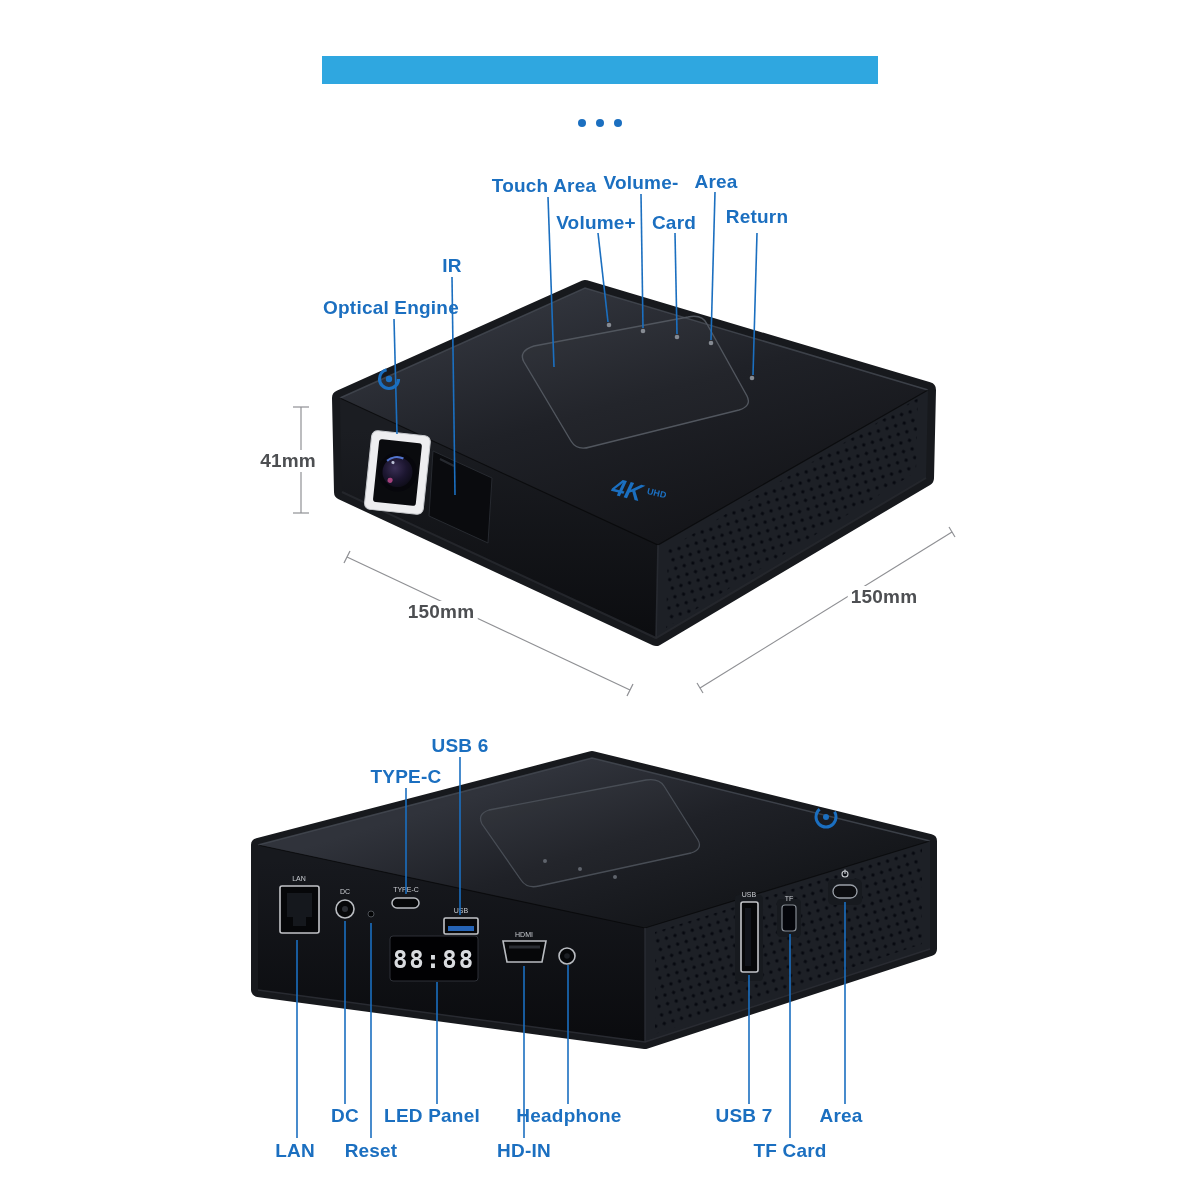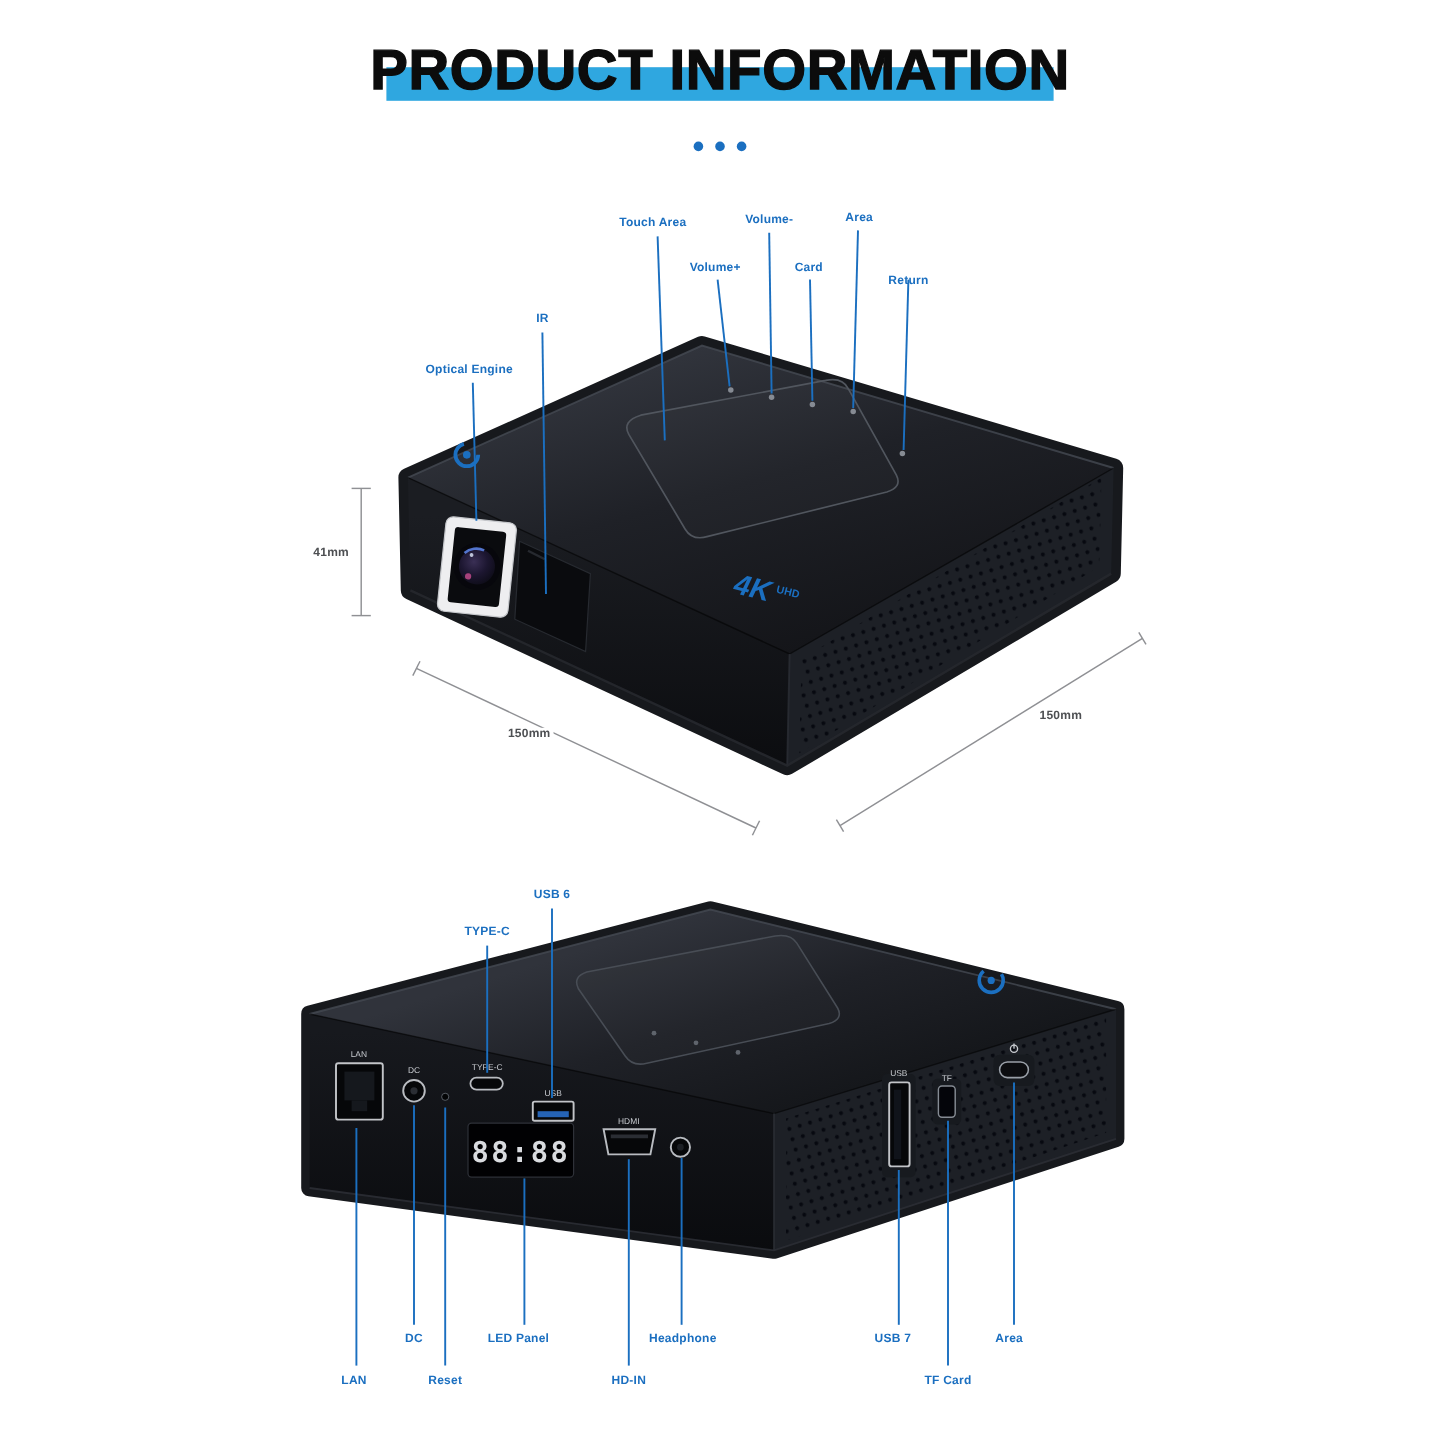--- a/index.html
+++ b/index.html
@@ -8,52 +8,51 @@
 
   .art{position:absolute;left:0;top:0;z-index:1}
   .labels{position:absolute;left:0;top:0;width:1200px;height:1200px;z-index:2;pointer-events:none}
 
   .title-wrap{position:absolute;top:30px;left:0;width:100%;text-align:center;z-index:2}
   .title-bar{position:absolute;top:26px;left:50%;transform:translateX(-50%);width:556px;height:28px;background:#2fa7e0;z-index:0}
   .page-title{position:relative;z-index:1;margin:0;display:inline-block;font-size:47px;font-weight:700;letter-spacing:.5px;color:#0c0c0c;-webkit-text-stroke:1.1px #0c0c0c}
   .dots{position:absolute;top:113px;left:0;width:100%;text-align:center;z-index:2}
   .dot{display:inline-block;width:8px;height:8px;border-radius:50%;background:#1b6fc0;margin:0 5px}
 
-  .lbl{position:absolute;transform:translate(-50%,-50%);font-weight:700;font-size:10px;color:#1b6fc0;white-space:nowrap;letter-spacing:.2px}
+  .lbl{position:absolute;transform:translate(-50%,-50%);font-weight:700;font-size:19px;color:#1b6fc0;white-space:nowrap;letter-spacing:.2px}
   .dim{color:#4d4f52;background:#fff;padding:0 3px}
 
   [data-name="label-touch-area"]{left:544px;top:186px}
   [data-name="label-volume-minus"]{left:641px;top:183px}
   [data-name="label-home"]{left:716px;top:182px}
   [data-name="label-volume-plus"]{left:596px;top:223px}
   [data-name="label-menu"]{left:674px;top:223px}
-  [data-name="label-return"]{left:757px;top:234px}
+  [data-name="label-return"]{left:757px;top:217px}
   [data-name="label-ir"]{left:452px;top:266px}
   [data-name="label-optical-engine"]{left:391px;top:308px}
-  [data-name="dim-height"]{left:276px;top:461px}
+  [data-name="dim-height"]{left:288px;top:461px}
   [data-name="dim-width-front"]{left:441px;top:612px}
   [data-name="dim-width-side"]{left:884px;top:597px}
   [data-name="label-usb-2"]{left:460px;top:746px}
   [data-name="label-type-c"]{left:406px;top:777px}
   [data-name="label-lan"]{left:295px;top:1151px}
   [data-name="label-dc"]{left:345px;top:1116px}
   [data-name="label-reset"]{left:371px;top:1151px}
   [data-name="label-led-panel"]{left:432px;top:1116px}
   [data-name="label-hd-in"]{left:524px;top:1151px}
   [data-name="label-headphone"]{left:569px;top:1116px}
   [data-name="label-usb-1"]{left:744px;top:1116px}
   [data-name="label-tf-card"]{left:790px;top:1151px}
   [data-name="label-power"]{left:841px;top:1116px}
 </style>
 </head>
 <body data-name="page">
 
 <header class="title-wrap" data-name="header">
   <div class="title-bar" data-name="title-highlight-bar"></div>
-  <h1 class="page-title" data-name="page-title">PRODUCT INFORMATION</h1>
 </header>
 <div class="dots" data-name="decorative-dots">
   <span class="dot" data-name="dot-icon"></span><span class="dot" data-name="dot-icon"></span><span class="dot" data-name="dot-icon"></span>
 </div>
 
 <svg class="art" width="1200" height="1200" viewBox="0 0 1200 1200" data-name="product-illustrations">
   <defs>
     <linearGradient id="gTopA" gradientUnits="userSpaceOnUse" x1="585" y1="288" x2="658" y2="545">
       <stop offset="0" stop-color="#31343c"></stop>
       <stop offset="0.45" stop-color="#1f2127"></stop>

